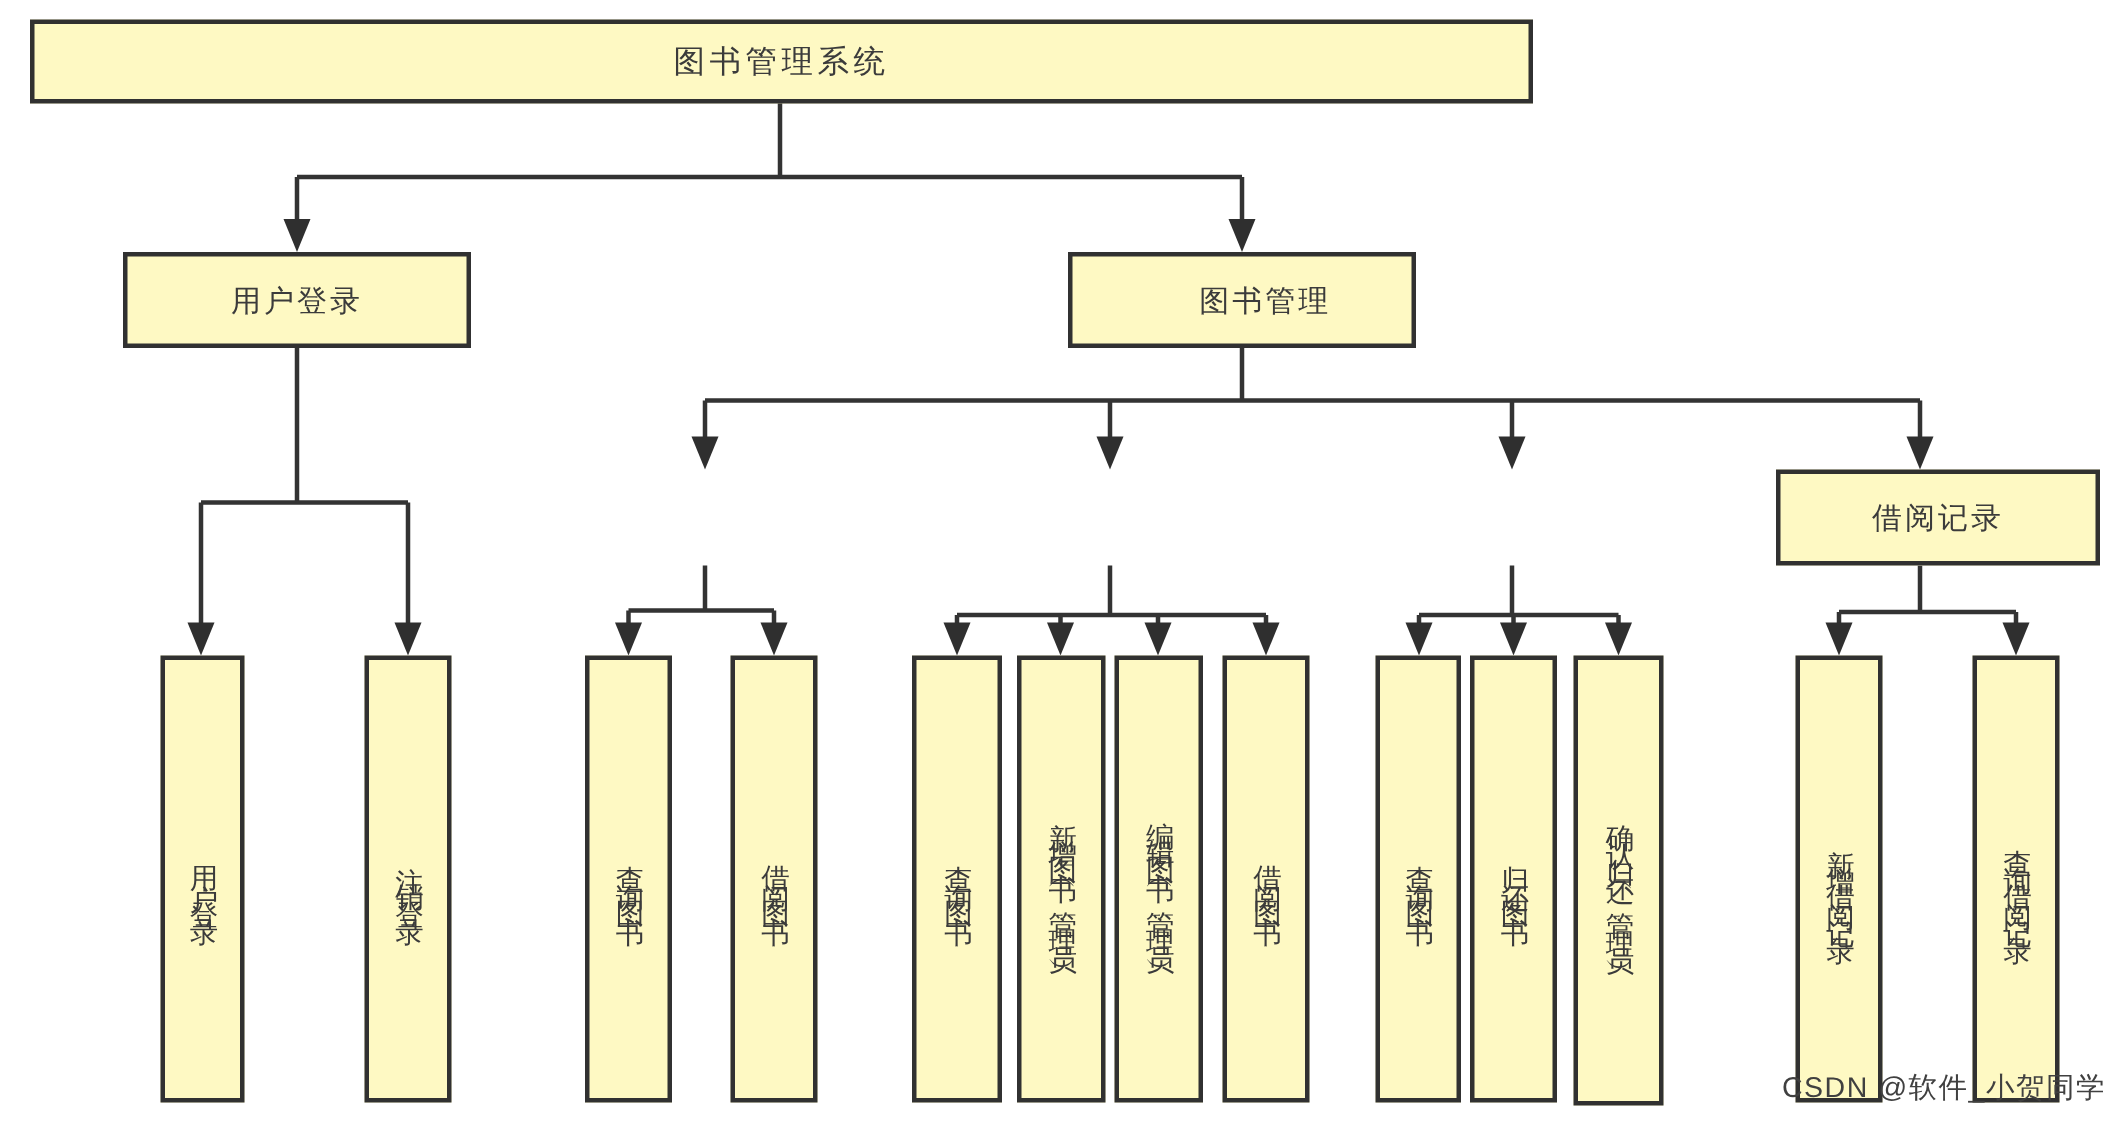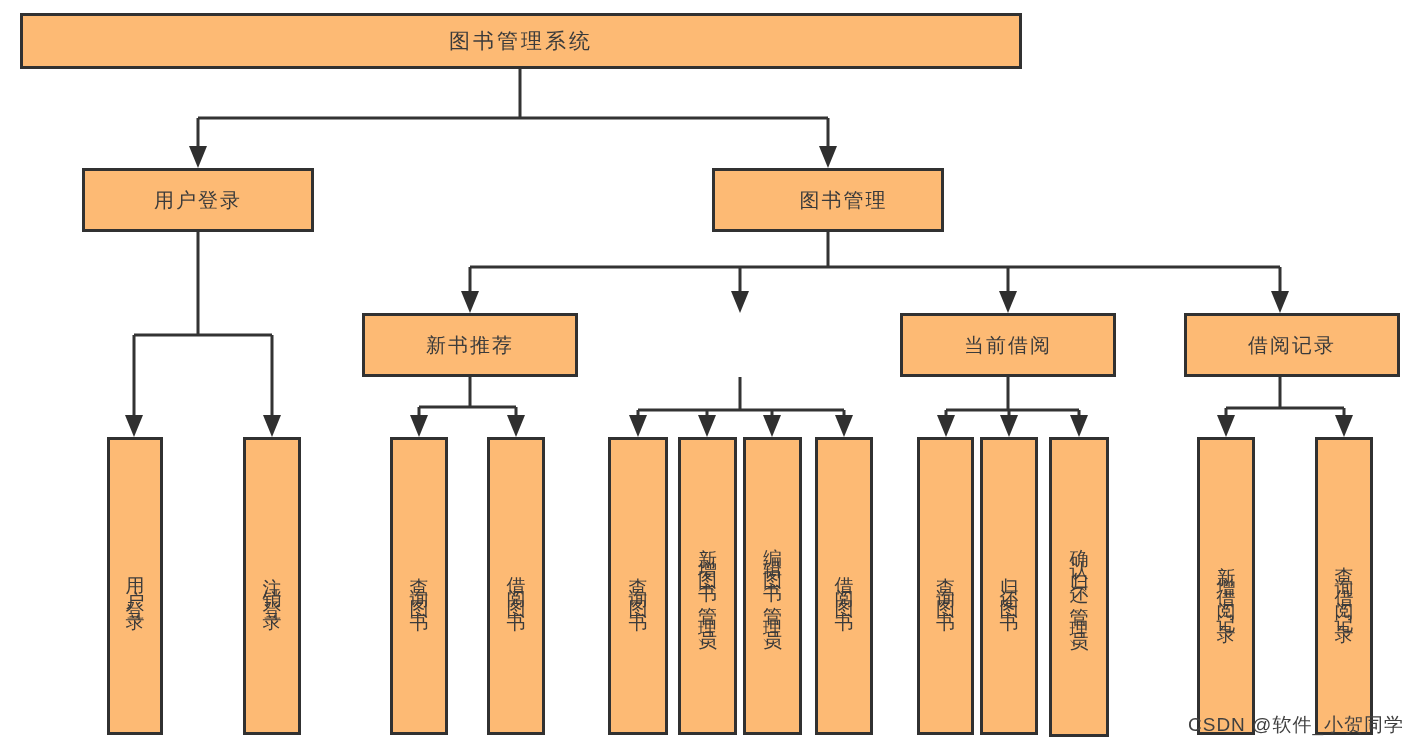--- a/index.html
+++ b/index.html
@@ -28,21 +28,21 @@
     fill: none;
     stroke: #333333;
     stroke-width: 3;
   }
   .ar {
     fill: #2f2f2f;
     stroke: none;
   }
   .node {
     position: absolute;
-    background: #fdba74;
+    background: #fef9c3;
     border: 3px solid #313131;
     box-sizing: border-box;
     display: flex;
     align-items: center;
     justify-content: center;
     color: #3b3b3b;
     z-index: 2;
   }
   .h-node { 
     font-size: 20px;
@@ -123,22 +123,20 @@
       <path class="ar" d="M1217 415 L1235 415 L1226 437 Z"></path>
       <path class="ar" d="M1335 415 L1353 415 L1344 437 Z"></path>
     </g>
   </svg>
 
   <div class="node root-node" style="left:20px; top:13px; width:1002px; height:56px;">图书管理系统</div>
 
   <div class="node h-node" style="left:82px; top:168px; width:232px; height:64px;">用户登录</div>
   <div class="node h-node" style="left:712px; top:168px; width:232px; height:64px;padding-left:31px;">图书管理</div>
 
-  <div class="node h-node" style="left:362px; top:313px; width:216px; height:64px;">新书推荐</div>
-  <div class="node h-node" style="left:900px; top:313px; width:216px; height:64px;">当前借阅</div>
   <div class="node h-node" style="left:1184px; top:313px; width:216px; height:64px;">借阅记录</div>
 
   <div class="node leaf" style="left:107px; top:437px; width:56px; height:298px;">
     <span class="vtext">用户登录</span>
   </div>
   <div class="node leaf" style="left:243px; top:437px; width:58px; height:298px;">
     <span class="vtext">注销登录</span>
   </div>
 
   <div class="node leaf" style="left:390px; top:437px; width:58px; height:298px;">

